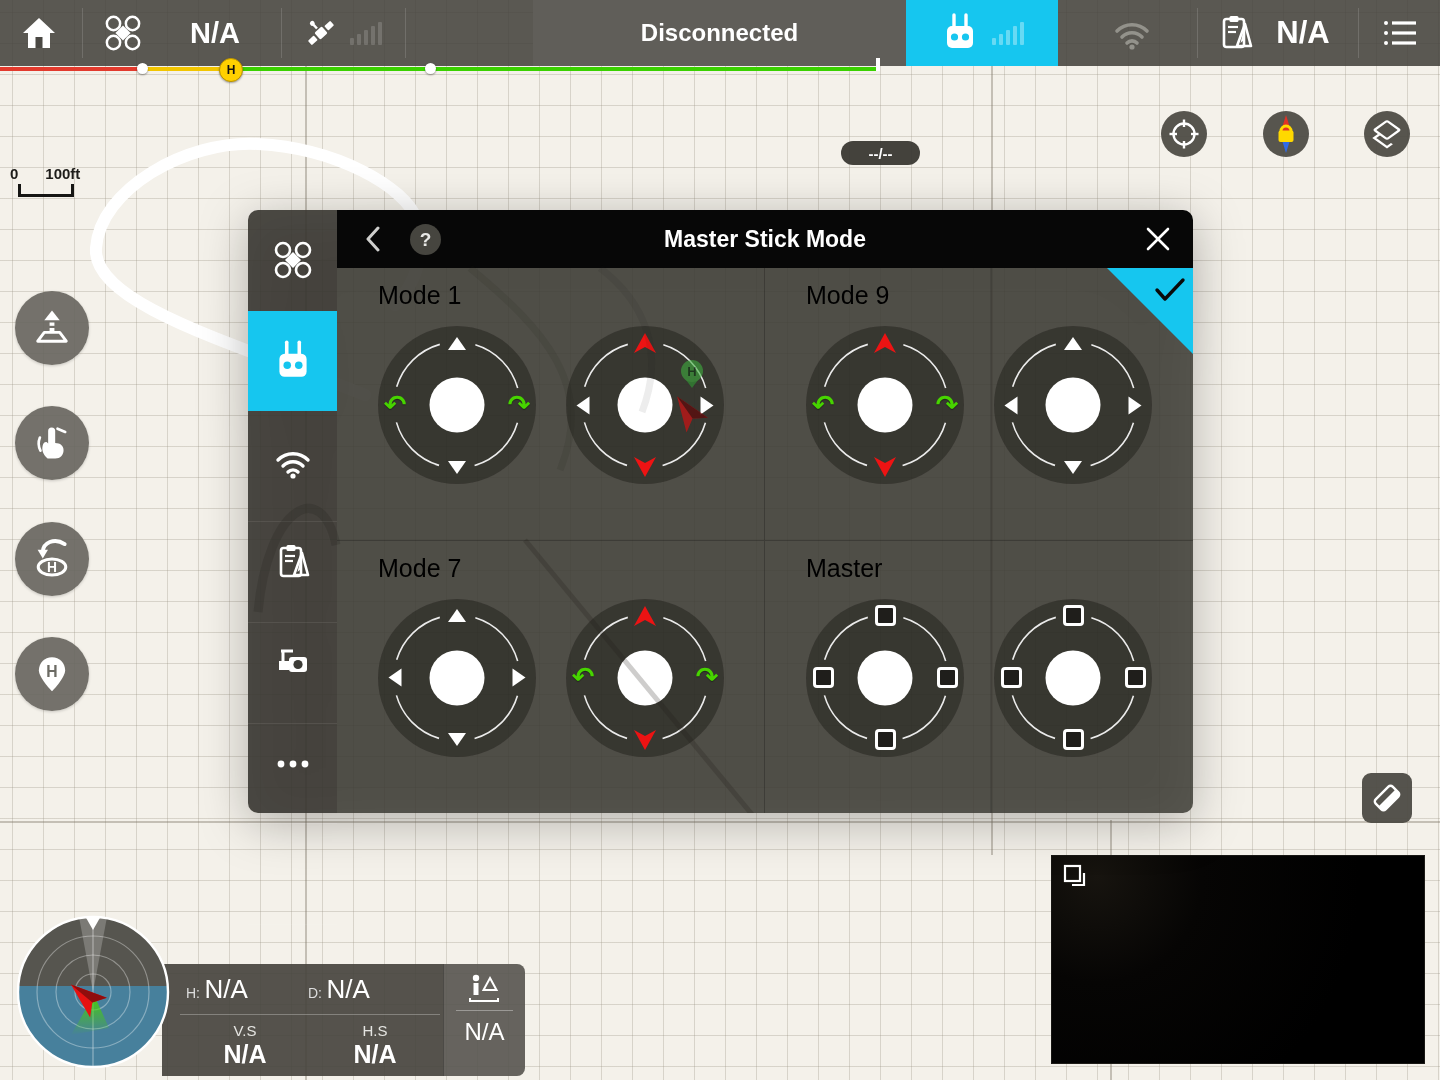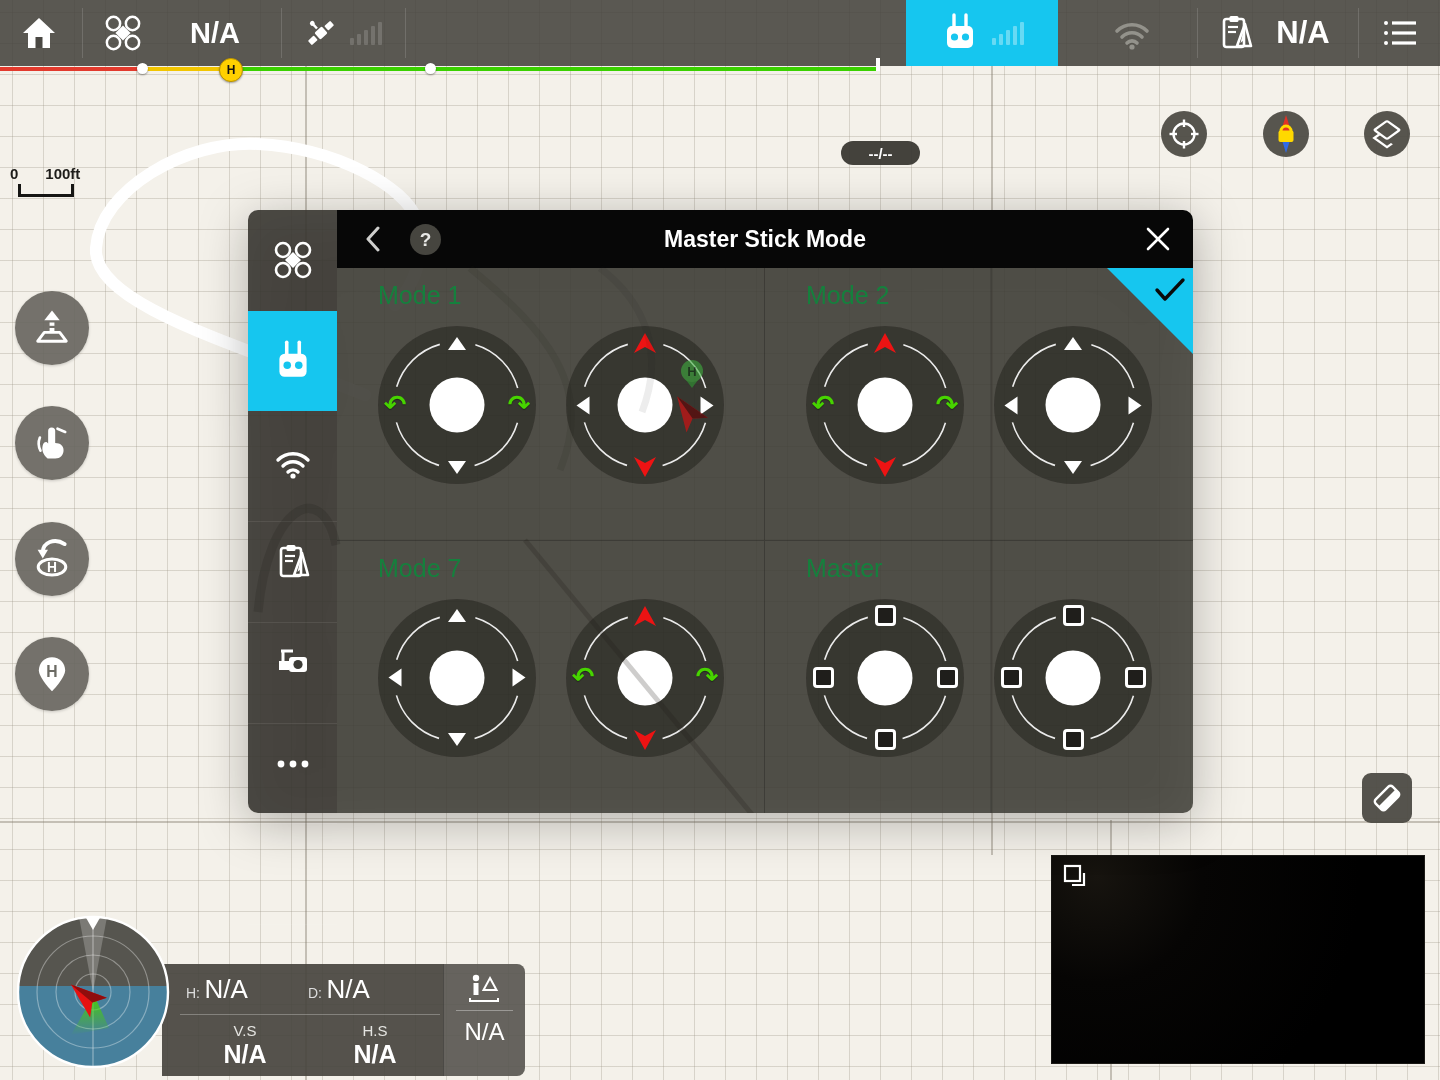--- a/index.html
+++ b/index.html
@@ -52,21 +52,21 @@
   .sb-sep{position:absolute;left:0;width:89px;height:1px;background:rgba(255,255,255,.08);}
   #dlg-header{position:absolute;left:89px;top:0;width:856px;height:58px;background:#070707;border-radius:0 10px 0 0;display:flex;align-items:center;color:#fff;}
   #dlg-title{position:absolute;left:0;width:856px;text-align:center;font-size:23px;font-weight:bold;}
   #dlg-back{position:absolute;left:22px;top:15px;width:28px;height:28px;display:flex;align-items:center;justify-content:center;}
   #dlg-help{position:absolute;left:73px;top:14px;width:31px;height:31px;border-radius:50%;background:#46453f;color:#e8e8e6;font-size:19px;font-weight:bold;display:flex;align-items:center;justify-content:center;}
   #dlg-close{position:absolute;right:22px;top:16px;width:26px;height:26px;}
   #modes-grid{position:absolute;left:89px;top:58px;width:856px;height:545px;background:rgba(62,60,54,.86);border-radius:0 0 10px 0;display:grid;grid-template-columns:1fr 1fr;grid-template-rows:1fr 1fr;overflow:hidden;}
   .mode-cell{position:relative;border-right:1px solid rgba(0,0,0,.22);border-bottom:1px solid rgba(0,0,0,.22);}
   .mode-cell:nth-child(2n){border-right:none;}
   .mode-cell:nth-child(n+3){border-bottom:none;}
-  .mode-label{position:absolute;left:41px;top:13px;color:#15803d;font-size:25px;}
+  .mode-label{position:absolute;left:41px;top:13px;color:#000000;font-size:25px;}
   .sel-corner{position:absolute;top:0;right:0;width:0;height:0;border-top:86px solid #16c6ef;border-left:86px solid transparent;}
   .sel-check{position:absolute;top:9px;right:7px;}
 
   .stick{position:absolute;width:158px;height:158px;top:58px;}
   .stick.s0{left:41px;} .stick.s1{left:229px;}
   .stick::before{content:"";position:absolute;inset:0;border-radius:50%;background:rgba(20,19,16,.40);}
   .stick .ring{position:absolute;left:0;top:0;}
   .knob{position:absolute;left:50%;top:50%;width:55px;height:55px;border-radius:50%;background:#fff;transform:translate(-50%,-50%);}
   .dir{position:absolute;width:30px;height:30px;display:flex;align-items:center;justify-content:center;transform:translate(-50%,-50%);}
   .tri{width:0;height:0;border-left:9px solid transparent;border-right:9px solid transparent;border-bottom:13px solid #fff;}
@@ -149,20 +149,23 @@
       <div class="sigbars">
           <i style="height:7px;background:rgba(255,255,255,.16)"></i>
           <i style="height:11px;background:rgba(255,255,255,.16)"></i>
           <i style="height:15px;background:rgba(255,255,255,.16)"></i>
           <i style="height:19px;background:rgba(255,255,255,.16)"></i>
           <i style="height:23px;background:rgba(255,255,255,.16)"></i>
         </div>
     </div>
     <div class="tb-sep" style="left:405px;"></div>
 
+    <div id="tb-status">
+        <span>Disconnected</span>
+      </div>
 
     <div id="tb-rc">
       <svg width="40" height="44" viewBox="0 0 40 44">
         <line x1="14" y1="4" x2="14" y2="15" stroke="#fff" stroke-width="3.4" stroke-linecap="round"></line>
         <line x1="26" y1="4" x2="26" y2="15" stroke="#fff" stroke-width="3.4" stroke-linecap="round"></line>
         <rect x="7" y="15" width="26" height="22" rx="5" fill="#fff"></rect>
         <circle cx="14.5" cy="26" r="3.6" fill="#16c6ef"></circle>
           <circle cx="25.5" cy="26" r="3.6" fill="#16c6ef"></circle>
       </svg>
       <div class="sigbars">
@@ -407,21 +410,21 @@
                 <polygon points="11,0 22,20 11,14 0,20"></polygon>
               </svg>
             </div>
             <div class="dir" style="left:17px;top:79px;">
               <div class="tri rot270"></div>
             </div>
             <div class="knob"></div>
           </div>
         </div>
         <div class="mode-cell">
-          <div class="mode-label">Mode 2</div>
+          <div class="mode-label">Mode 9</div>
           <div class="sel-corner"></div>
       <svg class="sel-check" width="32" height="26" viewBox="0 0 32 26">
       <polyline points="3,13 11,22 29,3" fill="none" stroke="#0a0a0a" stroke-width="3.4" stroke-linecap="round" stroke-linejoin="round"></polyline>
           </svg>
           <div class="stick s0">
             <svg class="ring" width="158" height="158">
               <circle cx="79" cy="79" r="63" fill="none" stroke="rgba(255,255,255,0.9)" stroke-width="1.6" stroke-dasharray="63 36" transform="rotate(16.4 79 79)"></circle>
             </svg>
             <div class="dir" style="left:79px;top:17px;">
               <svg class="dart " width="22" height="20" viewBox="0 0 22 20">

